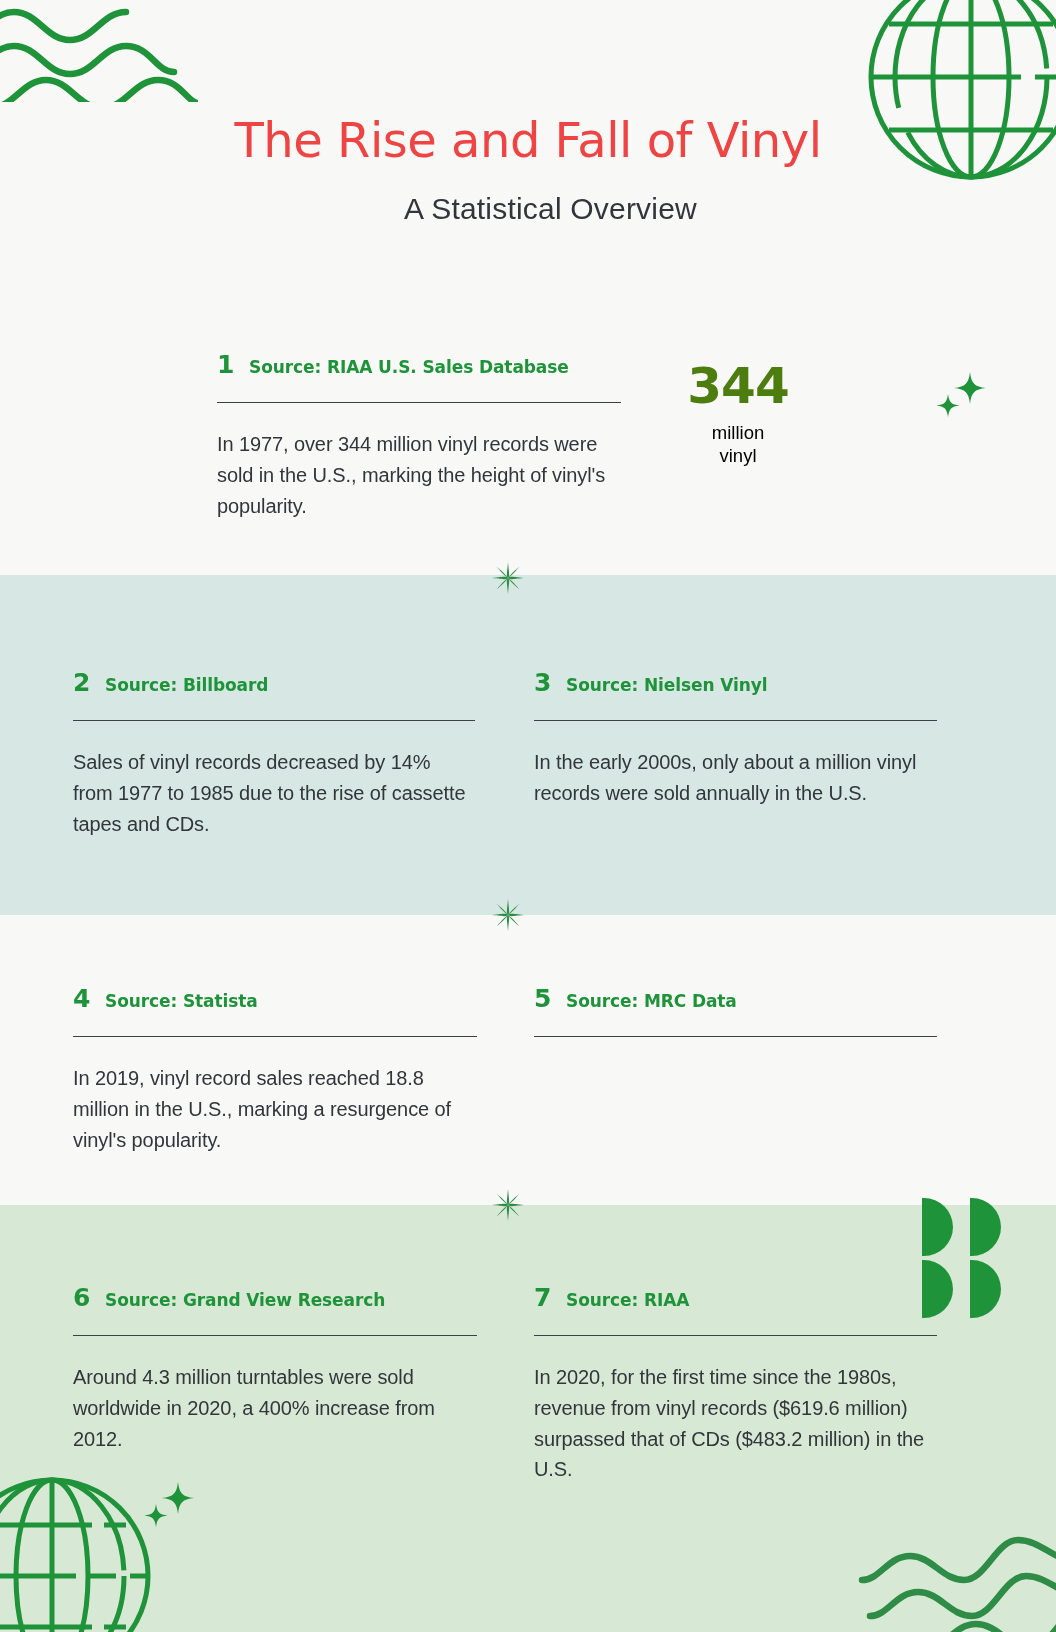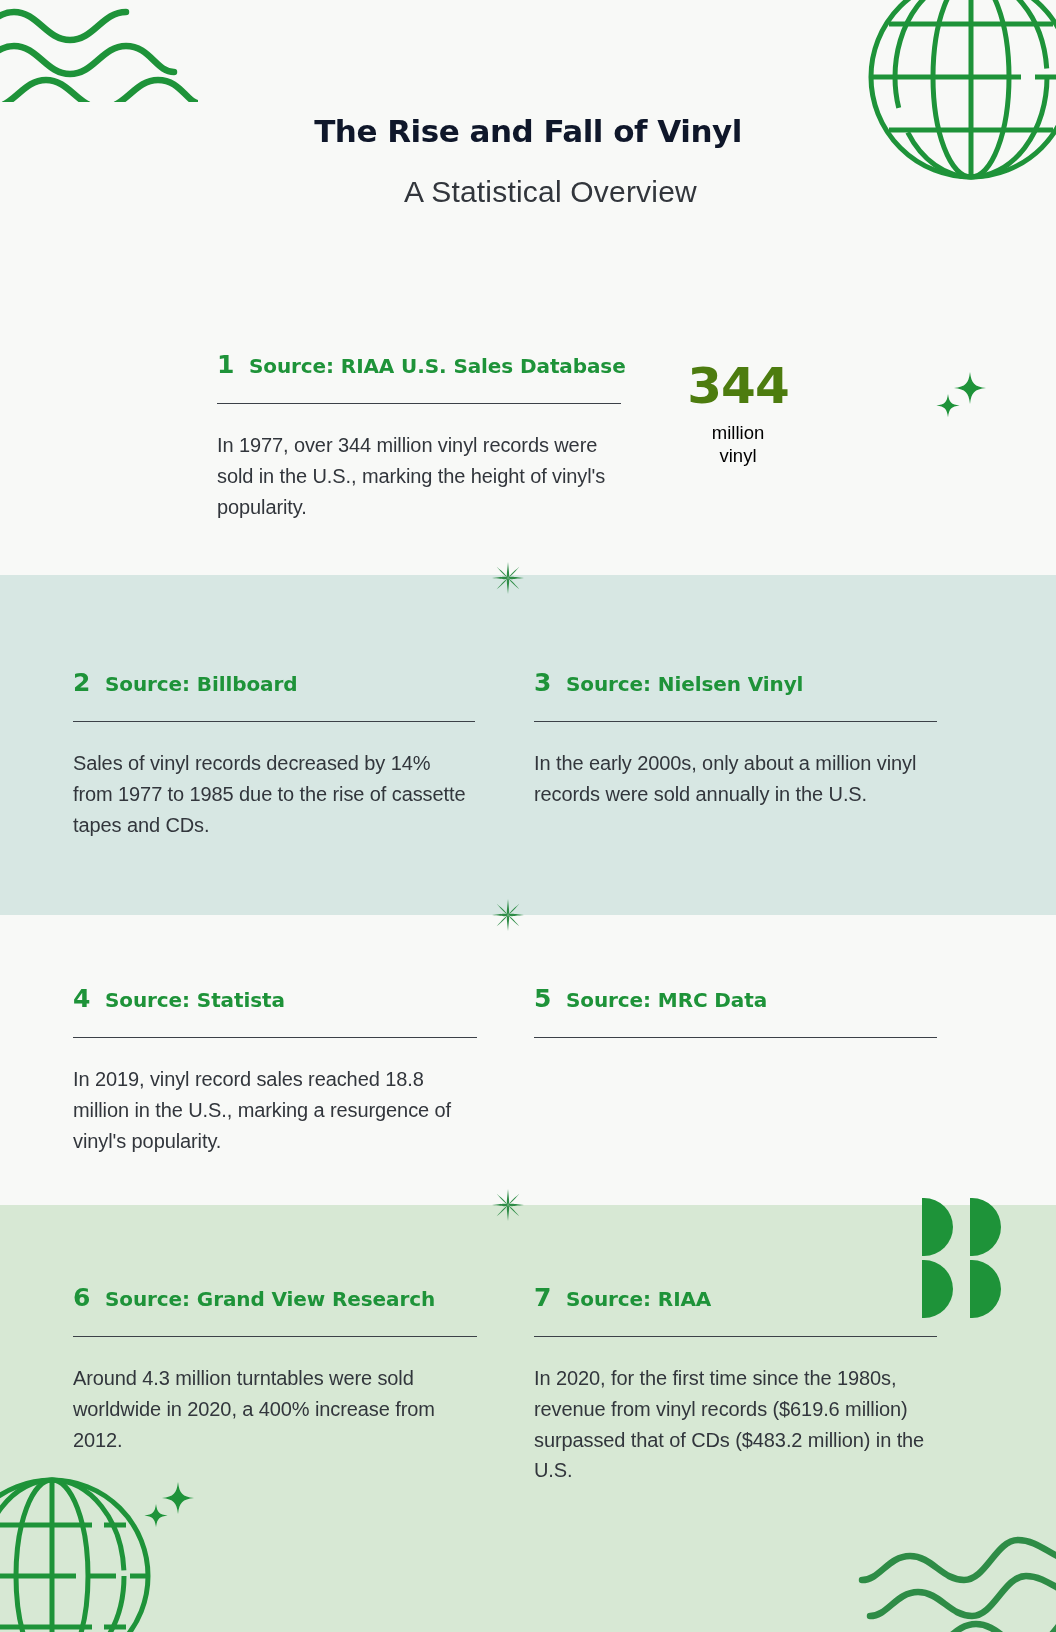--- a/index.html
+++ b/index.html
@@ -15,39 +15,39 @@
   .band{ position:absolute; left:0; width:1056px; }
   #band-white-1{ top:0; height:575px; background:#F8F9F7; }
   #band-mint   { top:575px; height:340px; background:#D7E7E3; }
   #band-white-2{ top:915px; height:290px; background:#F8F9F7; }
   #band-green  { top:1205px; height:427px; background:#D7E8D4; }
 
   
   .header{ position:absolute; top:116px; left:0; width:1056px; text-align:center; z-index:6; }
   .title{
     font-family:"DejaVu Sans", sans-serif;
-    font-size:31px; font-weight:bold; letter-spacing:-0.5px;
-    color:#0f172a; line-height:1.0;
+    font-size:48px; font-weight:normal; letter-spacing:-0.5px;
+    color:#ef4444; line-height:1.0;
   }
   .subtitle{
     margin-top:28px;
     font-size:30px; font-weight:400; color:#32363C; letter-spacing:0.2px;padding-left:45px;
   }
 
   
   .card{ position:absolute; z-index:5; }
   .card-head{ display:flex; align-items:baseline; }
   .num{
     font-family:"DejaVu Sans", sans-serif;
     font-size:25px; font-weight:bold; color:#1E9339; line-height:1;
     min-width:22px;
   }
   .src{
     font-family:"DejaVu Sans", sans-serif;
-    font-size:20px; font-weight:bold; color:#1E9339;
+    font-size:17px; font-weight:bold; color:#1E9339;
     letter-spacing:-0.1px; margin-left:10px; white-space:nowrap;text-align:center;
   }
   .rule{ height:1px; background:#3C4148; margin-top:25px; width:100%; }
   .body-text{
     margin-top:26px;
     font-size:20px; line-height:1.54; color:#32363C; letter-spacing:-0.1px;
   }
 
   
   #card-1{ left:217px; top:352px; width:404px; }

